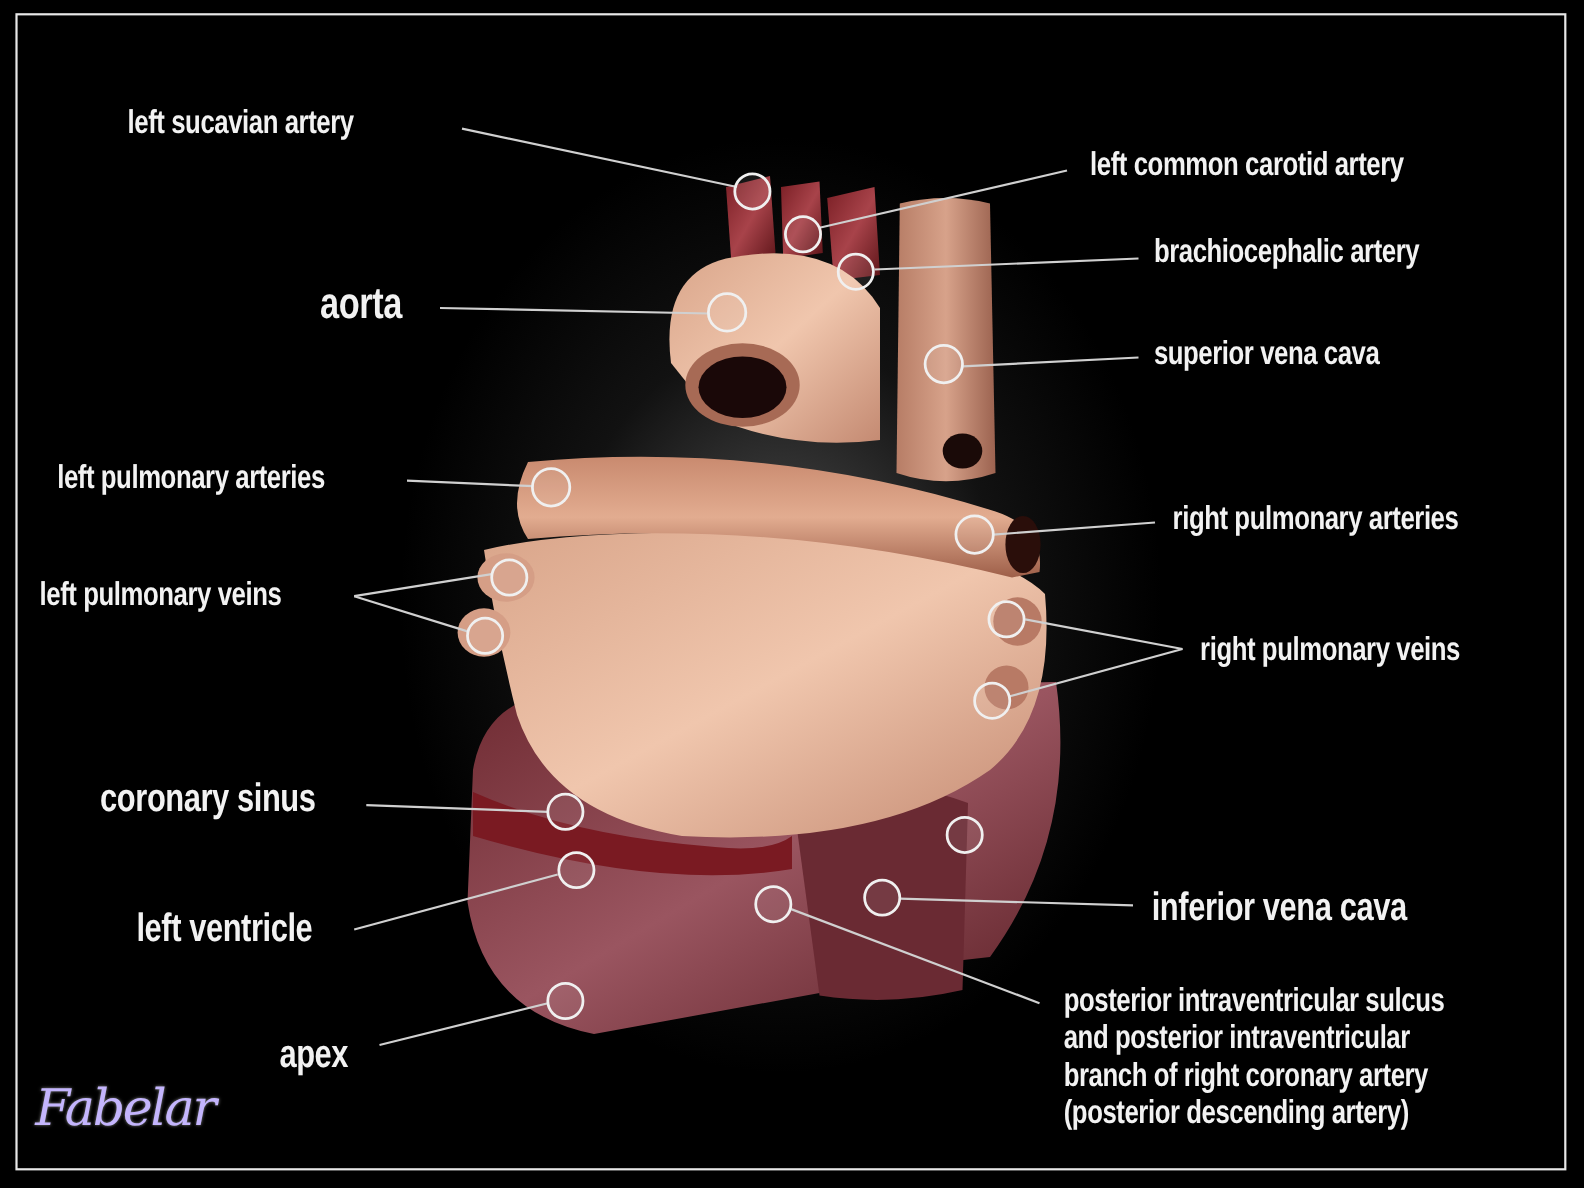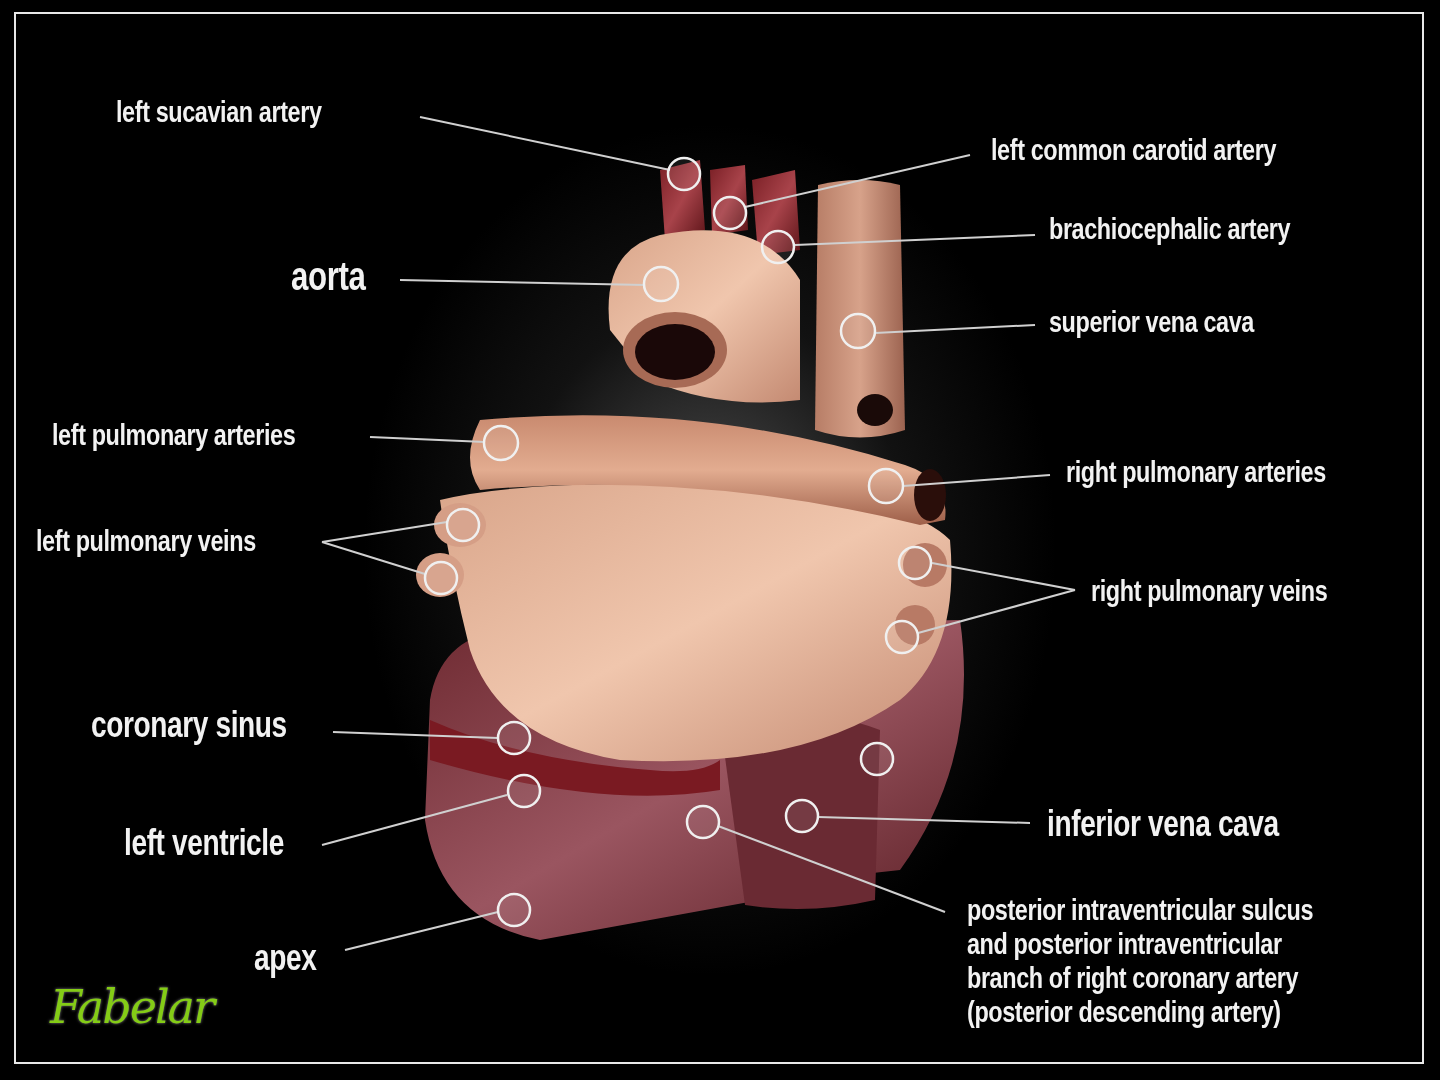--- a/index.html
+++ b/index.html
@@ -8,22 +8,22 @@
   .glow { position:absolute; left:360px; top:120px; width:700px; height:860px; border-radius:50%;
           background:radial-gradient(ellipse at center, rgba(150,150,150,0.55) 0%, rgba(70,70,70,0.25) 40%, rgba(0,0,0,0) 70%); }
   svg.art { position:absolute; left:0; top:0; }
   .label { position:absolute; color:#f2f2f2; font-weight:bold; font-family:"Liberation Sans", sans-serif; white-space:nowrap;
            transform:scaleX(0.78); transform-origin:left top; letter-spacing:-0.5px; text-shadow:0 0 2px #000; }
   .label.big { font-size:40px; }
   .label.mid { font-size:36px; }
   .label.sm { font-size:30px; }
   .multi { white-space:normal; line-height:34px; width:480px; }
   .multi span { display:block; }
-  .logo { position:absolute; left:32px; top:980px; font-family:"DejaVu Serif", serif; font-style:italic; font-size:46px; color:#84cc16;
-          letter-spacing:-2px; text-shadow:0 0 3px #888;margin-left:18px; }
+  .logo { position:absolute; left:32px; top:980px; font-family:"DejaVu Serif", serif; font-style:italic; font-size:46px; color:#c4b5fd;
+          letter-spacing:-2px; text-shadow:0 0 3px #888; }
 </style>
 </head>
 <body>
 
 <div class="frame"></div>
 <div class="glow"></div>
 
 <svg class="art" width="1440" height="1080" viewBox="0 0 1440 1080">
   <defs>
     <linearGradient id="skin" x1="0" y1="0" x2="1" y2="1">

